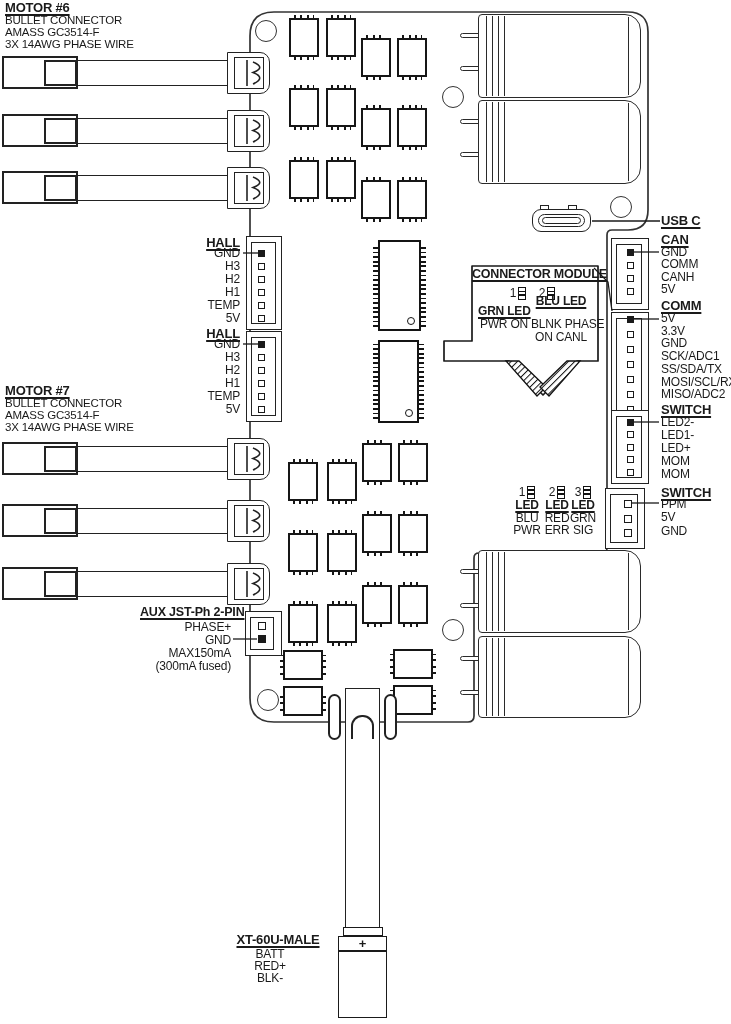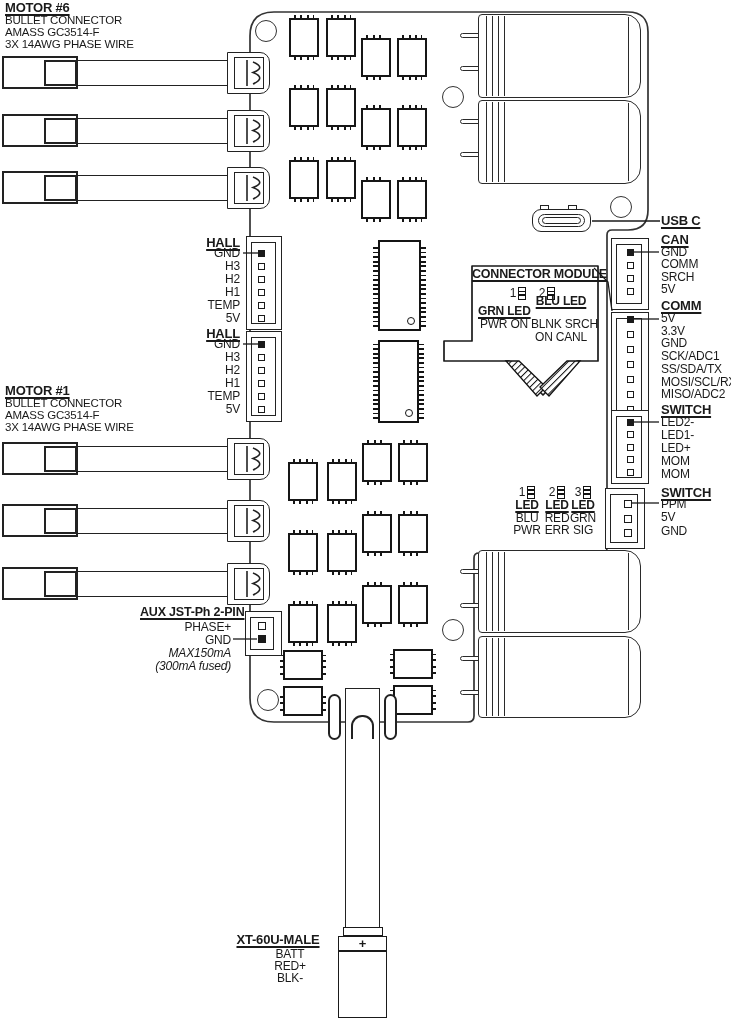--- a/index.html
+++ b/index.html
@@ -44,21 +44,21 @@
   .arch { width:23px; height:24px; border:2px solid #222; border-bottom:none; border-radius:11px 11px 0 0; background:#fff; }
   .xt { border:1.6px solid #1a1a1a; background:#fff; }
 
   
   .txt { font-size:12px; line-height:13px; letter-spacing:-0.2px; white-space:nowrap; }
   .u { font-weight:700; text-decoration:underline; text-decoration-thickness:1.5px; text-underline-offset:2px; }
   .title { font-size:13px; line-height:13px; letter-spacing:-0.2px; white-space:nowrap; }
   .rt { text-align:right; }
   .ct { text-align:center; }
   .blk span { display:block; }
-  .it { font-style:italic; }
+  .it { }
   .ledicon { display:inline-block; width:8px; height:13px; border:1.4px solid #111; flex:0 0 auto;
       background:linear-gradient(to bottom,#fff 0 2.5px,#111 2.5px 4px,#fff 4px 6.5px,#111 6.5px 8px,#fff 8px); }
   .numrow { display:flex; align-items:center; justify-content:center; gap:2px; height:14px; }
   .lgcol span { display:block; font-size:12px; line-height:12.6px; letter-spacing:-0.2px; }
 </style>
 </head>
 <body>
 
 <div class="stage">
 
@@ -273,21 +273,21 @@
     </g>
   </svg>
 
   <div class="a title u" style="left:5px;top:1px">MOTOR #6</div>
   <div class="a blk" style="left:5px;top:15px;font-size:11.5px;line-height:11.8px;letter-spacing:-0.2px">
     <span>BULLET CONNECTOR</span>
     <span>AMASS GC3514-F</span>
     <span>3X 14AWG PHASE WIRE</span>
   </div>
 
-  <div class="a title u" style="left:5px;top:384px">MOTOR #1</div>
+  <div class="a title u" style="left:5px;top:384px">MOTOR #7</div>
   <div class="a blk" style="left:5px;top:398px;font-size:11.5px;line-height:11.8px;letter-spacing:-0.2px">
     <span>BULLET CONNECTOR</span>
     <span>AMASS GC3514-F</span>
     <span>3X 14AWG PHASE WIRE</span>
   </div>
 
   <div class="a title u rt" style="left:170px;top:236px;width:70px">HALL</div>
   <div class="a blk txt rt" style="left:150px;top:247px;width:90px">
     <span>GND</span>
     <span>H3</span>
@@ -306,21 +306,21 @@
     <span>TEMP</span>
     <span>5V</span>
   </div>
 
   <div class="a title u" style="left:661px;top:214px">USB C</div>
 
   <div class="a title u" style="left:661px;top:233px">CAN</div>
   <div class="a blk txt" style="left:661px;top:246px;line-height:12.3px">
     <span>GND</span>
     <span>COMM</span>
-    <span>SRCH</span>
+    <span>CANH</span>
     <span>5V</span>
   </div>
 
   <div class="a title u" style="left:661px;top:299px">COMM</div>
   <div class="a blk txt" style="left:661px;top:312px;line-height:12.7px">
     <span>5V</span>
     <span>3.3V</span>
     <span>GND</span>
     <span>SCK/ADC1</span>
     <span>SS/SDA/TX</span>
@@ -349,21 +349,21 @@
     <span class="txt">1</span>
     <span class="ledicon"></span>
   </div>
   <div class="a numrow" style="left:537px;top:286px;width:20px">
     <span class="txt">2</span>
     <span class="ledicon"></span>
   </div>
   <div class="a txt u ct" style="left:478px;top:305px;width:52px">GRN LED</div>
   <div class="a txt ct" style="left:478px;top:318px;width:52px">PWR ON</div>
   <div class="a txt u ct" style="left:533px;top:295px;width:56px">BLU LED</div>
-  <div class="a txt ct" style="left:531px;top:318px;width:60px">BLNK SRCH</div>
+  <div class="a txt ct" style="left:531px;top:318px;width:60px">BLNK PHASE</div>
   <div class="a txt ct" style="left:531px;top:331px;width:60px">ON CANL</div>
 
   <div class="a lgcol ct" style="left:511px;top:485px;width:32px">
     <div class="numrow">
       <span class="txt">1</span>
       <span class="ledicon"></span>
     </div>
     <span class="u">LED</span>
     <span>BLU</span>
     <span>PWR</span>
@@ -389,20 +389,20 @@
 
   <div class="a title u" style="left:140px;top:606px;font-size:12.5px">AUX JST-Ph 2-PIN</div>
   <div class="a blk txt rt" style="left:100px;top:621px;width:131px">
     <span>PHASE+</span>
     <span>GND</span>
     <span class="it">MAX150mA</span>
     <span class="it">(300mA fused)</span>
   </div>
 
   <div class="a title u ct" style="left:208px;top:933px;width:140px">XT-60U-MALE</div>
-  <div class="a blk txt ct" style="left:220px;top:948px;width:140px;line-height:12.2px">
+  <div class="a blk txt ct" style="left:200px;top:948px;width:140px;line-height:12.2px">
     <span>BATT</span>
     <span>RED+</span>
     <span>BLK-</span>
   </div>
   <div class="a ct" style="left:338px;top:936px;width:49px;font-size:13px;font-weight:700;line-height:15px">+</div>
 
 </div>
 
 </body></html>

